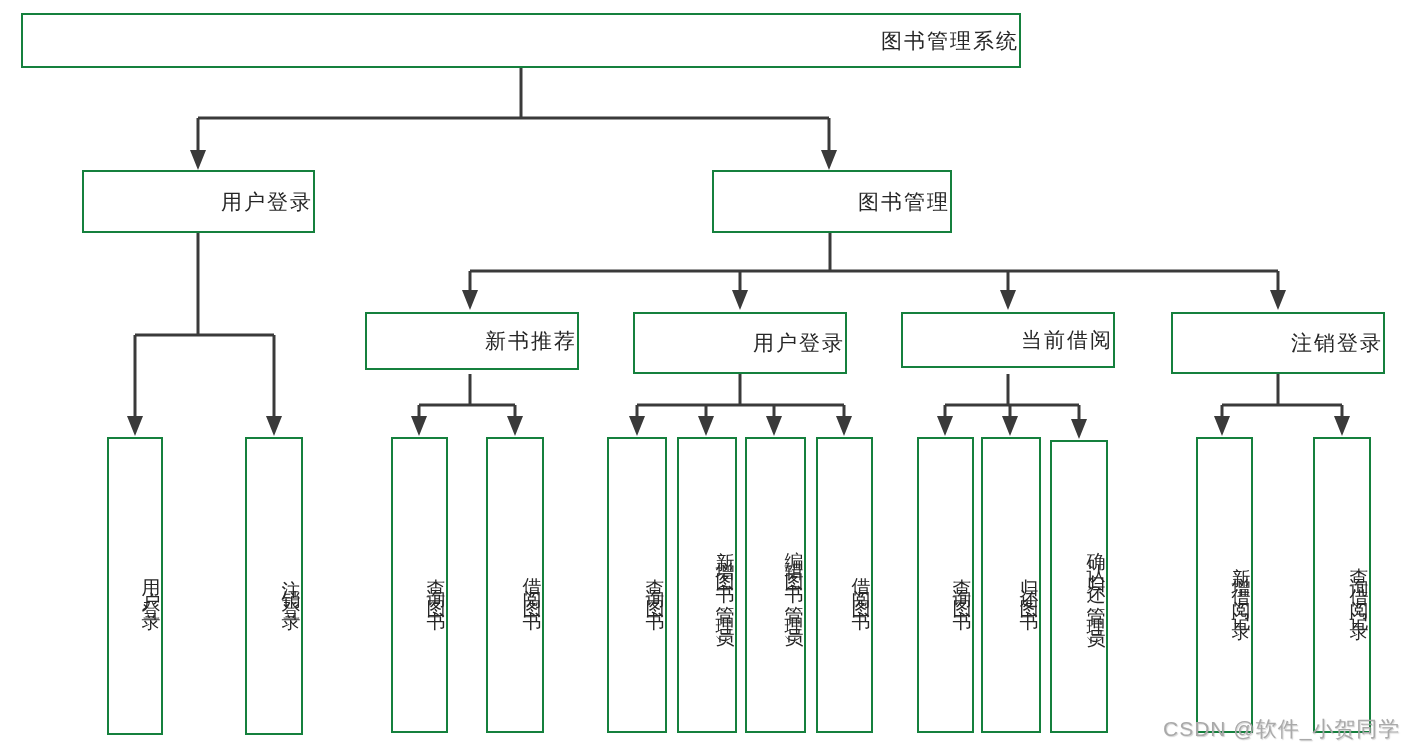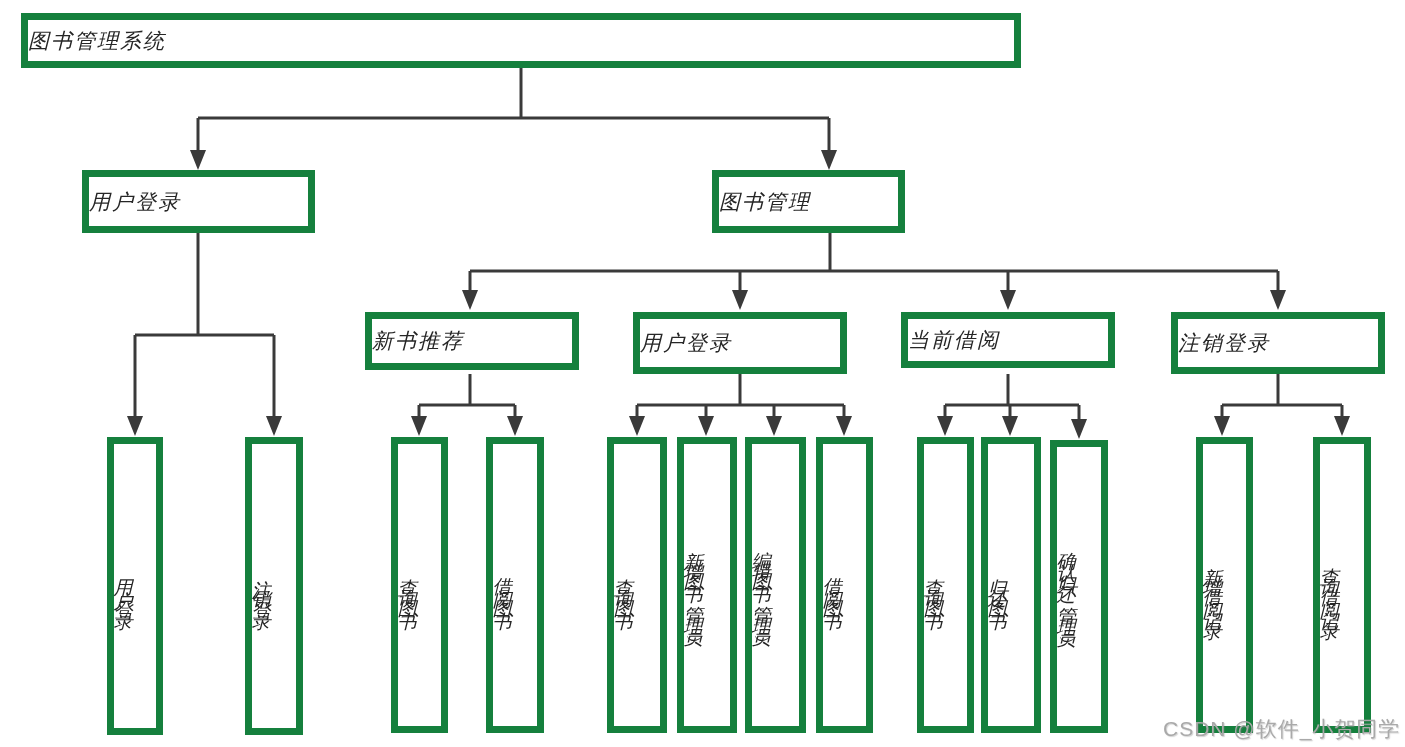--- a/index.html
+++ b/index.html
@@ -17,28 +17,27 @@
   }
   .connectors {
     position: absolute;
     left: 0;
     top: 0;
     z-index: 0;
   }
   .box {
     position: absolute;
     box-sizing: border-box;
-    border: 7px solid #15803d;
+    border: 2px solid #15803d;
     background: #ffffff;
     display: flex;
     align-items: center;
-    justify-content: flex-start;
+    justify-content: flex-end;
     z-index: 1;
     color: #262626;
-    font-style: italic;
   }
   .box.h .label {
     font-size: 21px;
     letter-spacing: 2px;
     white-space: nowrap;
   }
   .box.v .label {
     writing-mode: vertical-rl;
     text-orientation: mixed;
     font-size: 19px;
@@ -128,21 +127,21 @@
     </g>
   </svg>
 
   <div class="box h" style="left:21px;top:13px;width:1000px;height:55px">
     <span class="label">图书管理系统</span>
   </div>
 
   <div class="box h" style="left:82px;top:170px;width:233px;height:63px">
     <span class="label">用户登录</span>
   </div>
-  <div class="box h" style="left:712px;top:170px;width:193px;height:63px">
+  <div class="box h" style="left:712px;top:170px;width:240px;height:63px">
     <span class="label">图书管理</span>
   </div>
 
   <div class="box h" style="left:365px;top:312px;width:214px;height:58px">
     <span class="label">新书推荐</span>
   </div>
   <div class="box h" style="left:633px;top:312px;width:214px;height:62px">
     <span class="label">用户登录</span>
   </div>
   <div class="box h" style="left:901px;top:312px;width:214px;height:56px">

